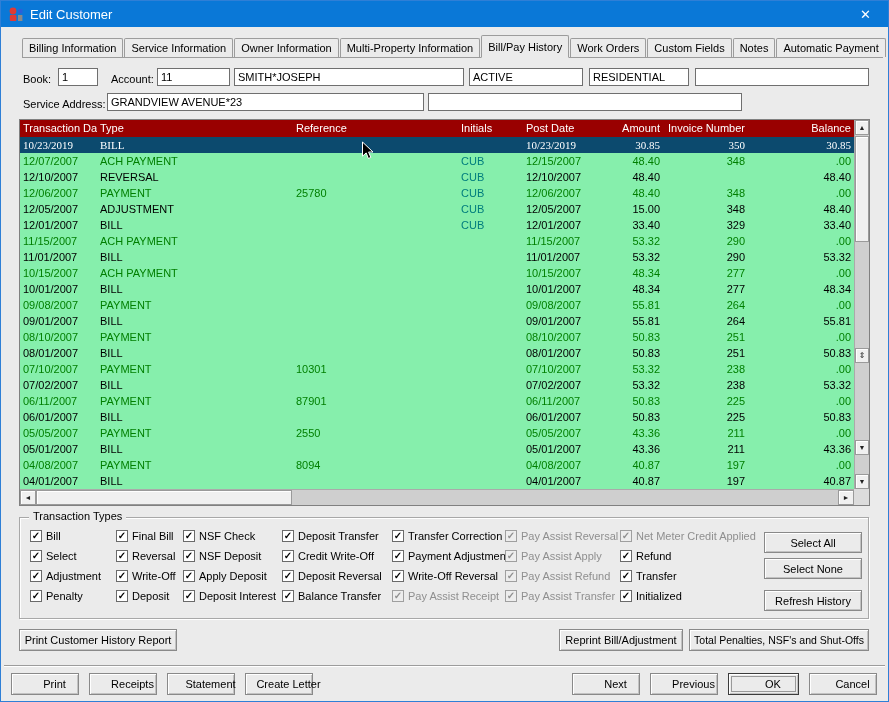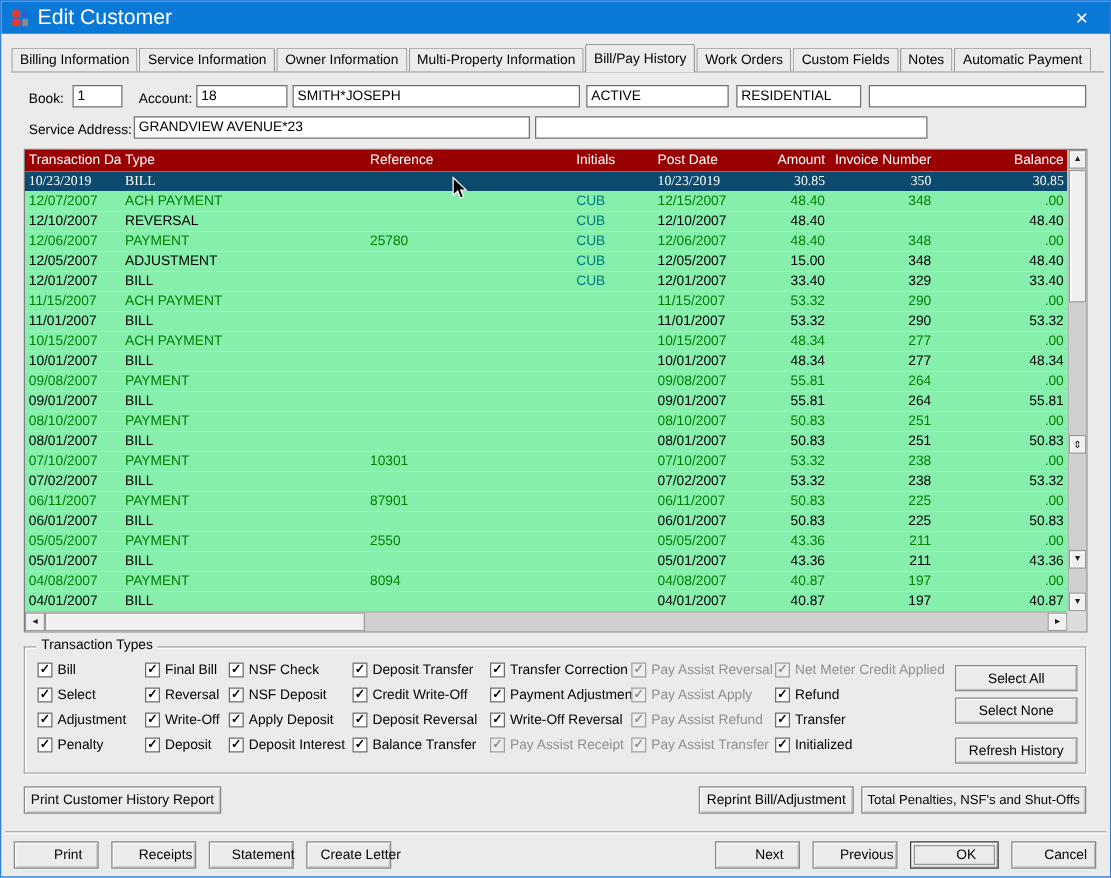--- a/index.html
+++ b/index.html
@@ -2,25 +2,25 @@
 <html><head>
 <meta charset="utf-8">
 <style>
   * { box-sizing: border-box; margin: 0; padding: 0; }
   html,body { width:889px; height:702px; }
   body { font-family:"Liberation Sans",sans-serif; font-size:11px; background:#555; }
   .win { position:relative; width:889px; height:702px; background:#ebebeb; border:1px solid #2f7fd6; overflow:hidden; }
 
   
   .titlebar { position:absolute; left:0; top:0; right:0; height:26px; background:#0a78d7; display:flex; align-items:center; padding-left:7px; }
-  .titlebar .title { color:#fff; font-size:17px; margin-left:6px; }
+  .titlebar .title { color:#fff; font-size:13px; margin-left:6px; }
   .closebtn { position:absolute; right:0; top:0; width:45px; height:26px; color:#fff; font-size:13px; display:flex; align-items:center; justify-content:center; }
 
   
-  .tabbar { position:absolute; left:8px; right:5px; top:34px; height:23px; display:flex; align-items:flex-end; border-bottom:1px solid #9c9c9c; }
+  .tabbar { position:absolute; left:21px; right:5px; top:34px; height:23px; display:flex; align-items:flex-end; border-bottom:1px solid #9c9c9c; }
   .tab { border:1px solid #9c9c9c; border-bottom:none; border-radius:2px 2px 0 0; background:#ebebeb; height:19px; padding:3px 6px 2px; line-height:13px; margin-right:1px; white-space:nowrap; }
   .tab.active { height:23px; padding-top:5px; margin-bottom:-1px; border-bottom:1px solid #ebebeb; position:relative; z-index:2; }
 
   
   .lbl { position:absolute; height:16px; line-height:16px; color:#000; }
   .field { position:absolute; height:18px; line-height:16px; background:#fff; border:1px solid #6f6f6f; padding:0 3px; overflow:hidden; white-space:nowrap; }
 
   
   .grid { position:absolute; left:18px; top:118px; width:851px; height:387px; border:1px solid #808080; background:#fff; }
   .ghead { position:absolute; left:0; top:0; right:15px; height:17px; background:#990000; display:flex; }
@@ -104,21 +104,21 @@
       <div class="tab active">Bill/Pay History</div>
       <div class="tab">Work Orders</div>
       <div class="tab">Custom Fields</div>
       <div class="tab">Notes</div>
       <div class="tab">Automatic Payment</div>
     </div>
 
   <span class="lbl" style="left:22px; top:70px;">Book:</span>
   <div class="field" style="left:57px; top:67px; width:40px;">1</div>
   <span class="lbl" style="left:110px; top:70px;">Account:</span>
-  <div class="field" style="left:156px; top:67px; width:73px;">18</div>
+  <div class="field" style="left:156px; top:67px; width:73px;">11</div>
   <div class="field" style="left:233px; top:67px; width:230px;">SMITH*JOSEPH</div>
   <div class="field" style="left:468px; top:67px; width:114px;">ACTIVE</div>
   <div class="field" style="left:588px; top:67px; width:100px;">RESIDENTIAL</div>
   <div class="field" style="left:694px; top:67px; width:174px;"></div>
 
   <span class="lbl" style="left:22px; top:95px;">Service Address:</span>
   <div class="field" style="left:106px; top:92px; width:317px;">GRANDVIEW AVENUE*23</div>
   <div class="field" style="left:427px; top:92px; width:314px;"></div>
 
   <div class="grid">

